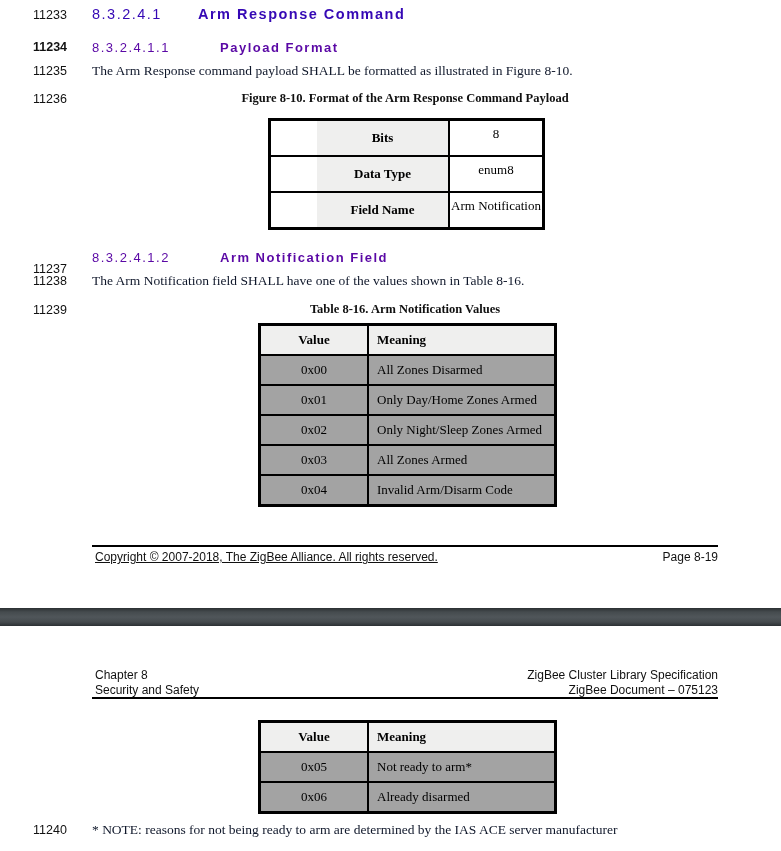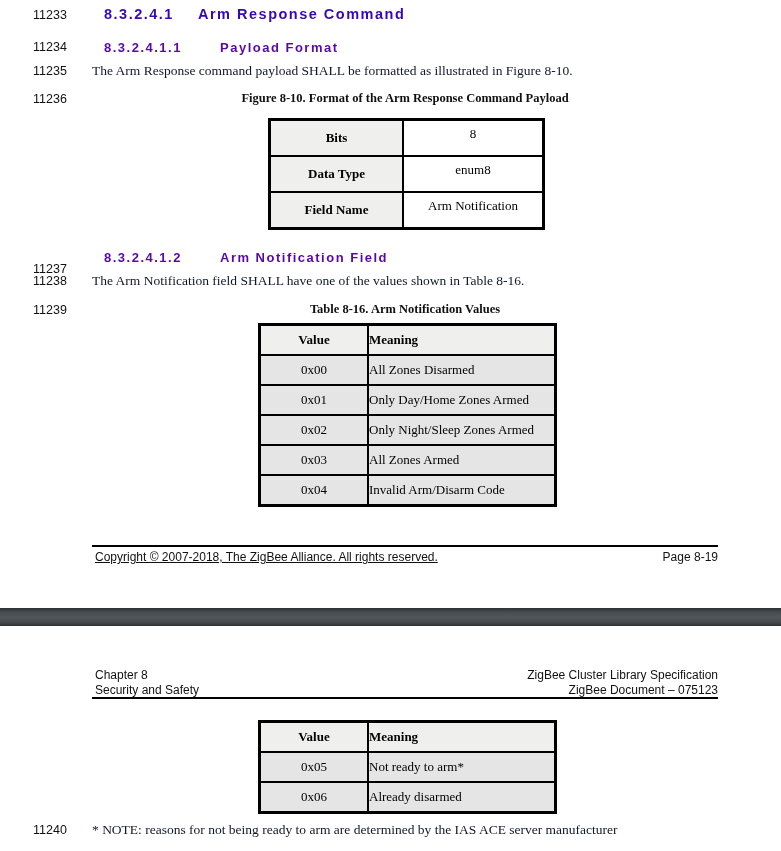--- a/index.html
+++ b/index.html
@@ -2,69 +2,69 @@
 <html><head>
 <meta charset="utf-8">
 <style>
   html,body{margin:0;padding:0;background:#ffffff;}
   #page{position:relative;width:781px;height:851px;background:#ffffff;overflow:hidden;
         font-family:"Liberation Serif", serif;color:#000;}
   .abs{position:absolute;}
   .linenum{position:absolute;left:33px;font-family:"Liberation Sans",sans-serif;
            font-size:12.5px;color:#111;}
   .body-text{position:absolute;left:92px;font-size:13.5px;color:#0f172a;font-family:Liberation Serif, serif;}
-  .h5row .num,.h6row .num{position:absolute;left:104px;font-family:"Liberation Sans",sans-serif;
-           font-weight:bold;letter-spacing:1.5px;}
+  .h5row .num,.h6row .num{position:absolute;left:92px;font-family:"Liberation Sans",sans-serif;
+           font-weight:normal;letter-spacing:1.5px;}
   .h5row .ttl,.h6row .ttl{position:absolute;font-family:"Liberation Sans",sans-serif;
            font-weight:bold;letter-spacing:1.5px;}
   .h5row .num,.h5row .ttl{font-size:14.5px;color:#3508b5;}
   .h5row .ttl{left:198px;}
   .h6row .num,.h6row .ttl{font-size:13px;color:#5a08a5;}
   .h6row .ttl{left:220px;}
   .caption{position:absolute;left:92px;width:626px;text-align:center;
            font-weight:bold;font-size:12.5px;color:#101010;}
   
   .fig-table{position:absolute;top:118px;left:268px;width:277px;border:3px solid #000;
              box-sizing:border-box;background:#fff;}
   .ft-row{display:flex;height:34px;}
   .ft-row + .ft-row{border-top:2px solid #000;}
   .ft-label{width:133px;background:#efefee;border-right:2px solid #000;display:flex;
-            align-items:center;justify-content:center;font-weight:bold;font-size:13px;box-sizing:border-box;}
+            align-items:center;justify-content:center;font-weight:bold;font-size:13px;box-sizing:border-box;margin-left:46px;}
   .ft-value{flex:1;display:flex;align-items:flex-start;justify-content:center;
             padding-top:5px;font-size:13px;box-sizing:border-box;}
   
   .val-table{position:absolute;left:258px;width:299px;border:3px solid #000;
-             box-sizing:border-box;background:#e5e5e5;}
+             box-sizing:border-box;background:#a3a3a3;}
   .vt-row{display:flex;height:28px;}
   .vt-row + .vt-row{border-top:2px solid #000;}
   .vt-head{background:#efefee;font-weight:bold;}
   .vt-c1{width:108px;border-right:2px solid #000;display:flex;align-items:center;
          justify-content:center;font-size:13px;box-sizing:border-box;}
-  .vt-c2{flex:1;display:flex;align-items:center;font-size:13px;box-sizing:border-box;}
+  .vt-c2{flex:1;display:flex;align-items:center;padding-left:8px;font-size:13px;box-sizing:border-box;}
   
   .rule{position:absolute;left:92px;width:626px;height:2px;background:#000;}
   .footer-text,.hdr-text{font-family:"Liberation Sans",sans-serif;font-size:12px;color:#111;}
   .page-sep{position:absolute;left:0;top:608px;width:781px;height:18px;
             background:linear-gradient(180deg,#2b3033 0%,#454b4e 22%,#50565a 50%,#454b4e 78%,#2b3033 100%);}
   .hdr-left{position:absolute;left:95px;top:668px;line-height:14.5px;}
   .hdr-right{position:absolute;right:63px;top:668px;text-align:right;line-height:14.5px;}
 </style>
 </head>
 <body>
 
 <div id="page">
 
   <div class="abs h5row" style="top:6px;left:0;width:100%;height:18px;">
     <span class="linenum" style="top:2px;">11233</span>
     <span class="num">8.3.2.4.1</span>
     <span class="ttl">Arm Response Command</span>
   </div>
 
   <div class="abs h6row" style="top:40px;left:0;width:100%;height:16px;">
-    <span class="linenum" style="top:0px;">11234</span>
+    <span class="linenum" style="top:0px;font-weight:bold;">11234</span>
     <span class="num">8.3.2.4.1.1</span>
     <span class="ttl">Payload Format</span>
   </div>
 
   <div class="abs" style="top:63px;left:0;width:100%;height:17px;">
     <span class="linenum" style="top:1px;">11235</span>
     <span class="body-text">The Arm Response command payload SHALL be formatted as illustrated in Figure 8-10.</span>
   </div>
 
   <div class="abs" style="top:91px;left:0;width:100%;height:16px;">

